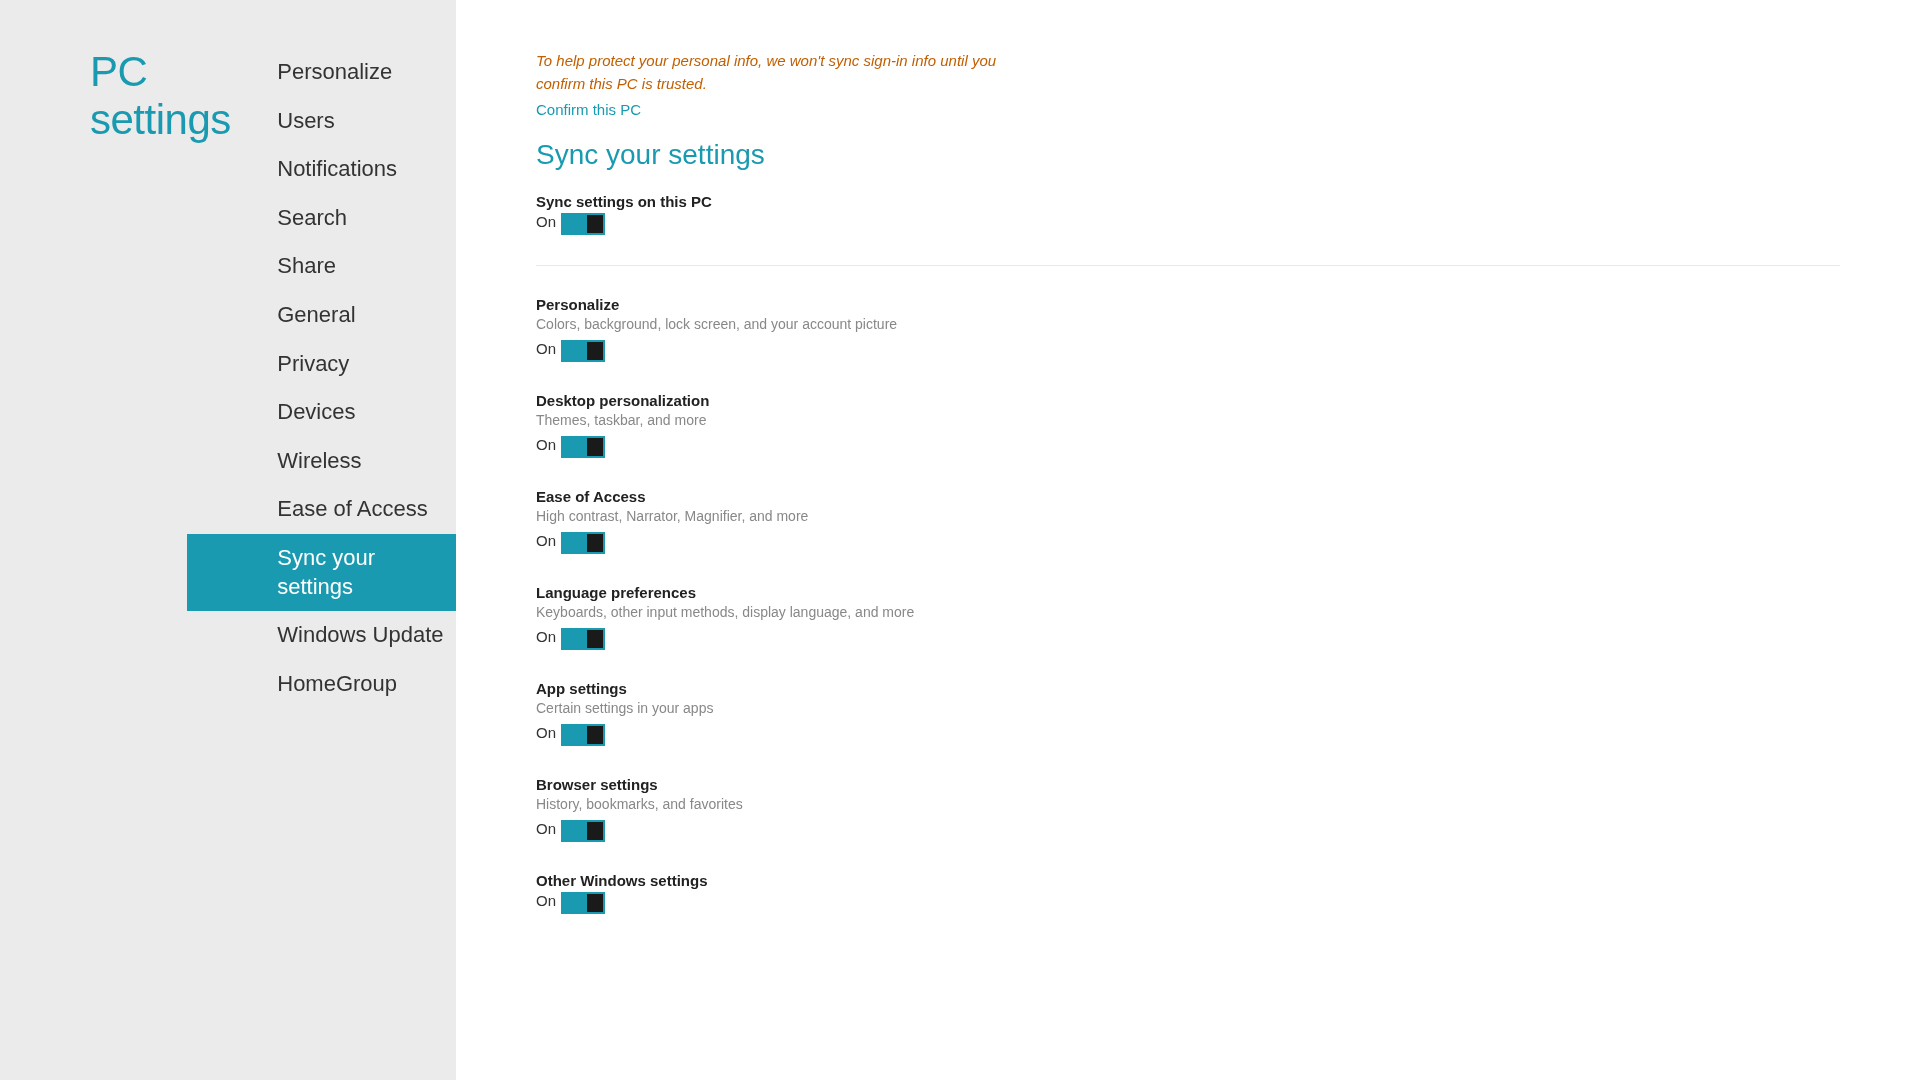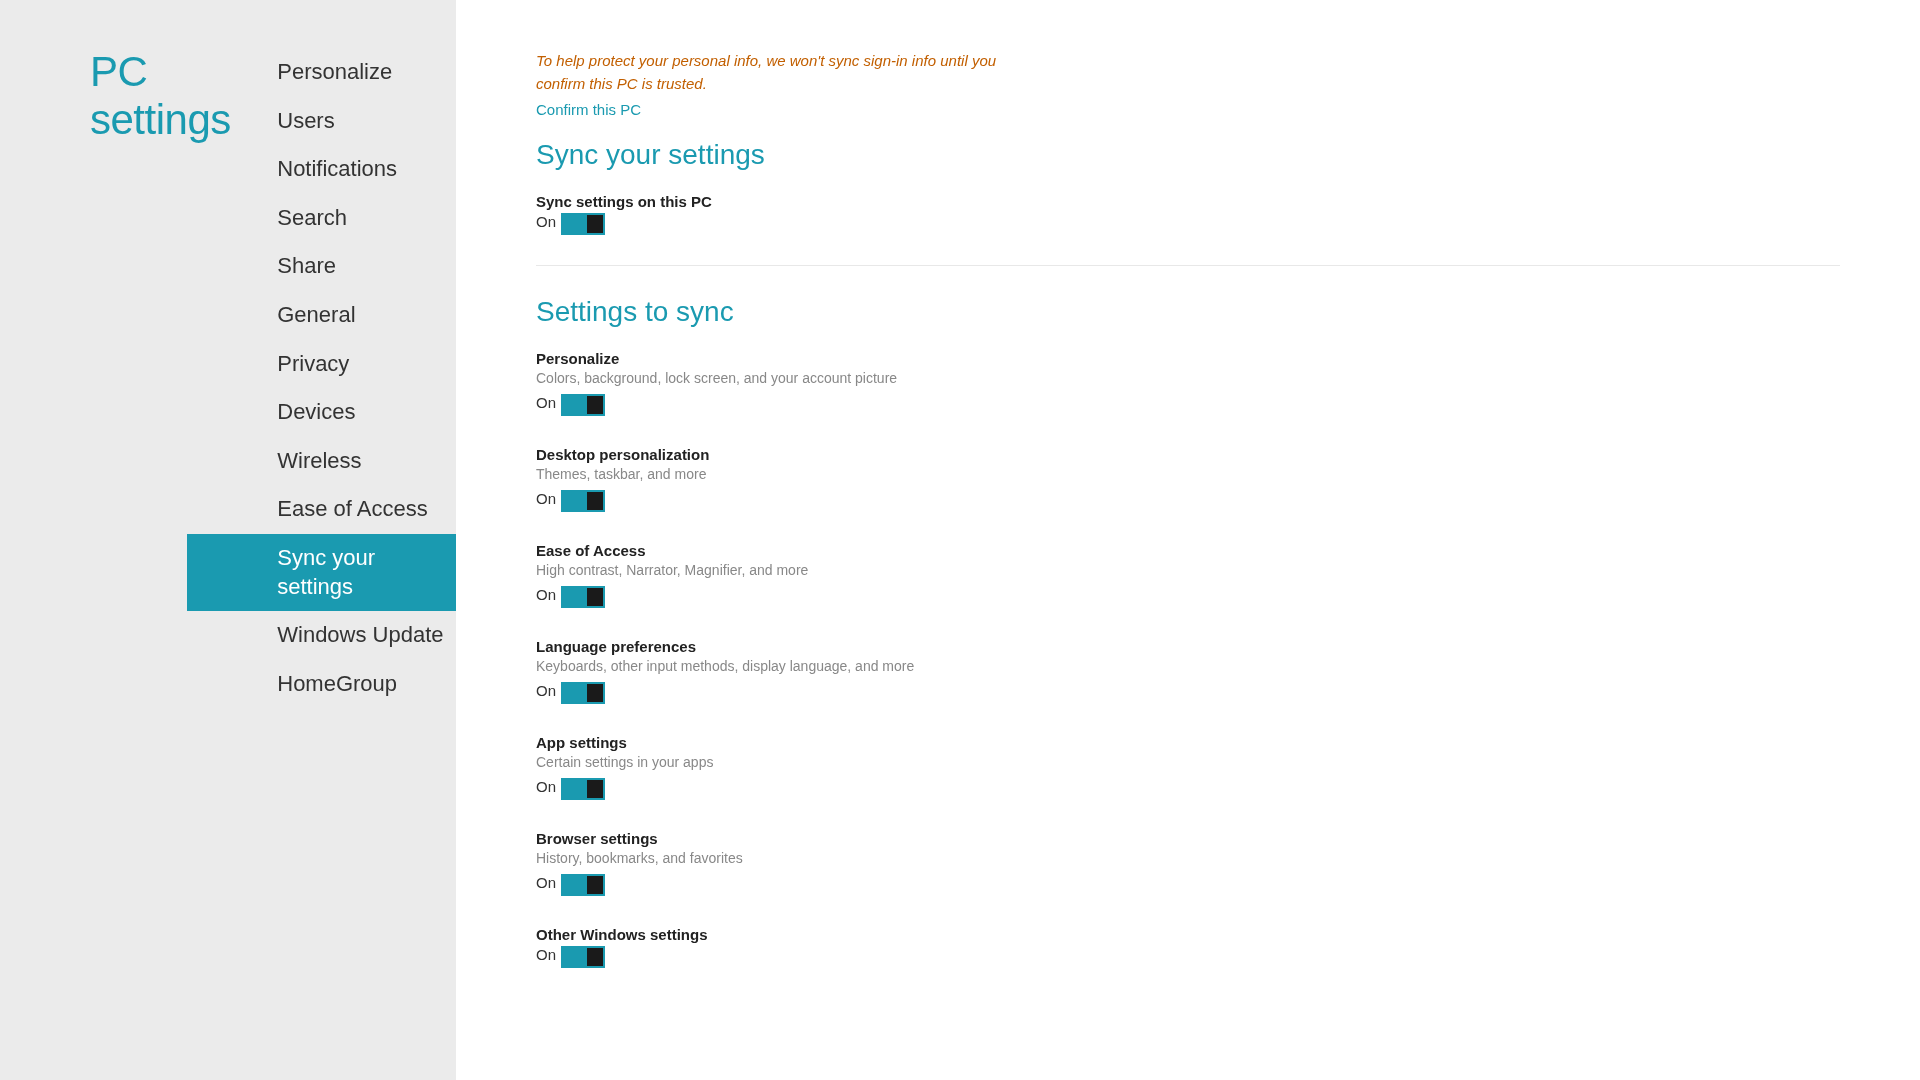--- a/index.html
+++ b/index.html
@@ -167,21 +167,20 @@
   <div class="setting-row">
     <div class="setting-name">Sync settings on this PC</div>
     <div class="toggle-row">
       <span class="toggle-label">On</span>
       <div class="toggle"></div>
     </div>
   </div>
 
   <div class="divider"></div>
 
-  <div class="section-title">Settings to sync</div>
 
   <div id="sync-items-container">
       <div class="setting-row">
       <div class="setting-name">Personalize</div>
       <div class="setting-desc">Colors, background, lock screen, and your account picture</div>
       <div class="toggle-row">
         <span class="toggle-label">On</span>
         <div class="toggle"></div>
       </div>
     </div>

